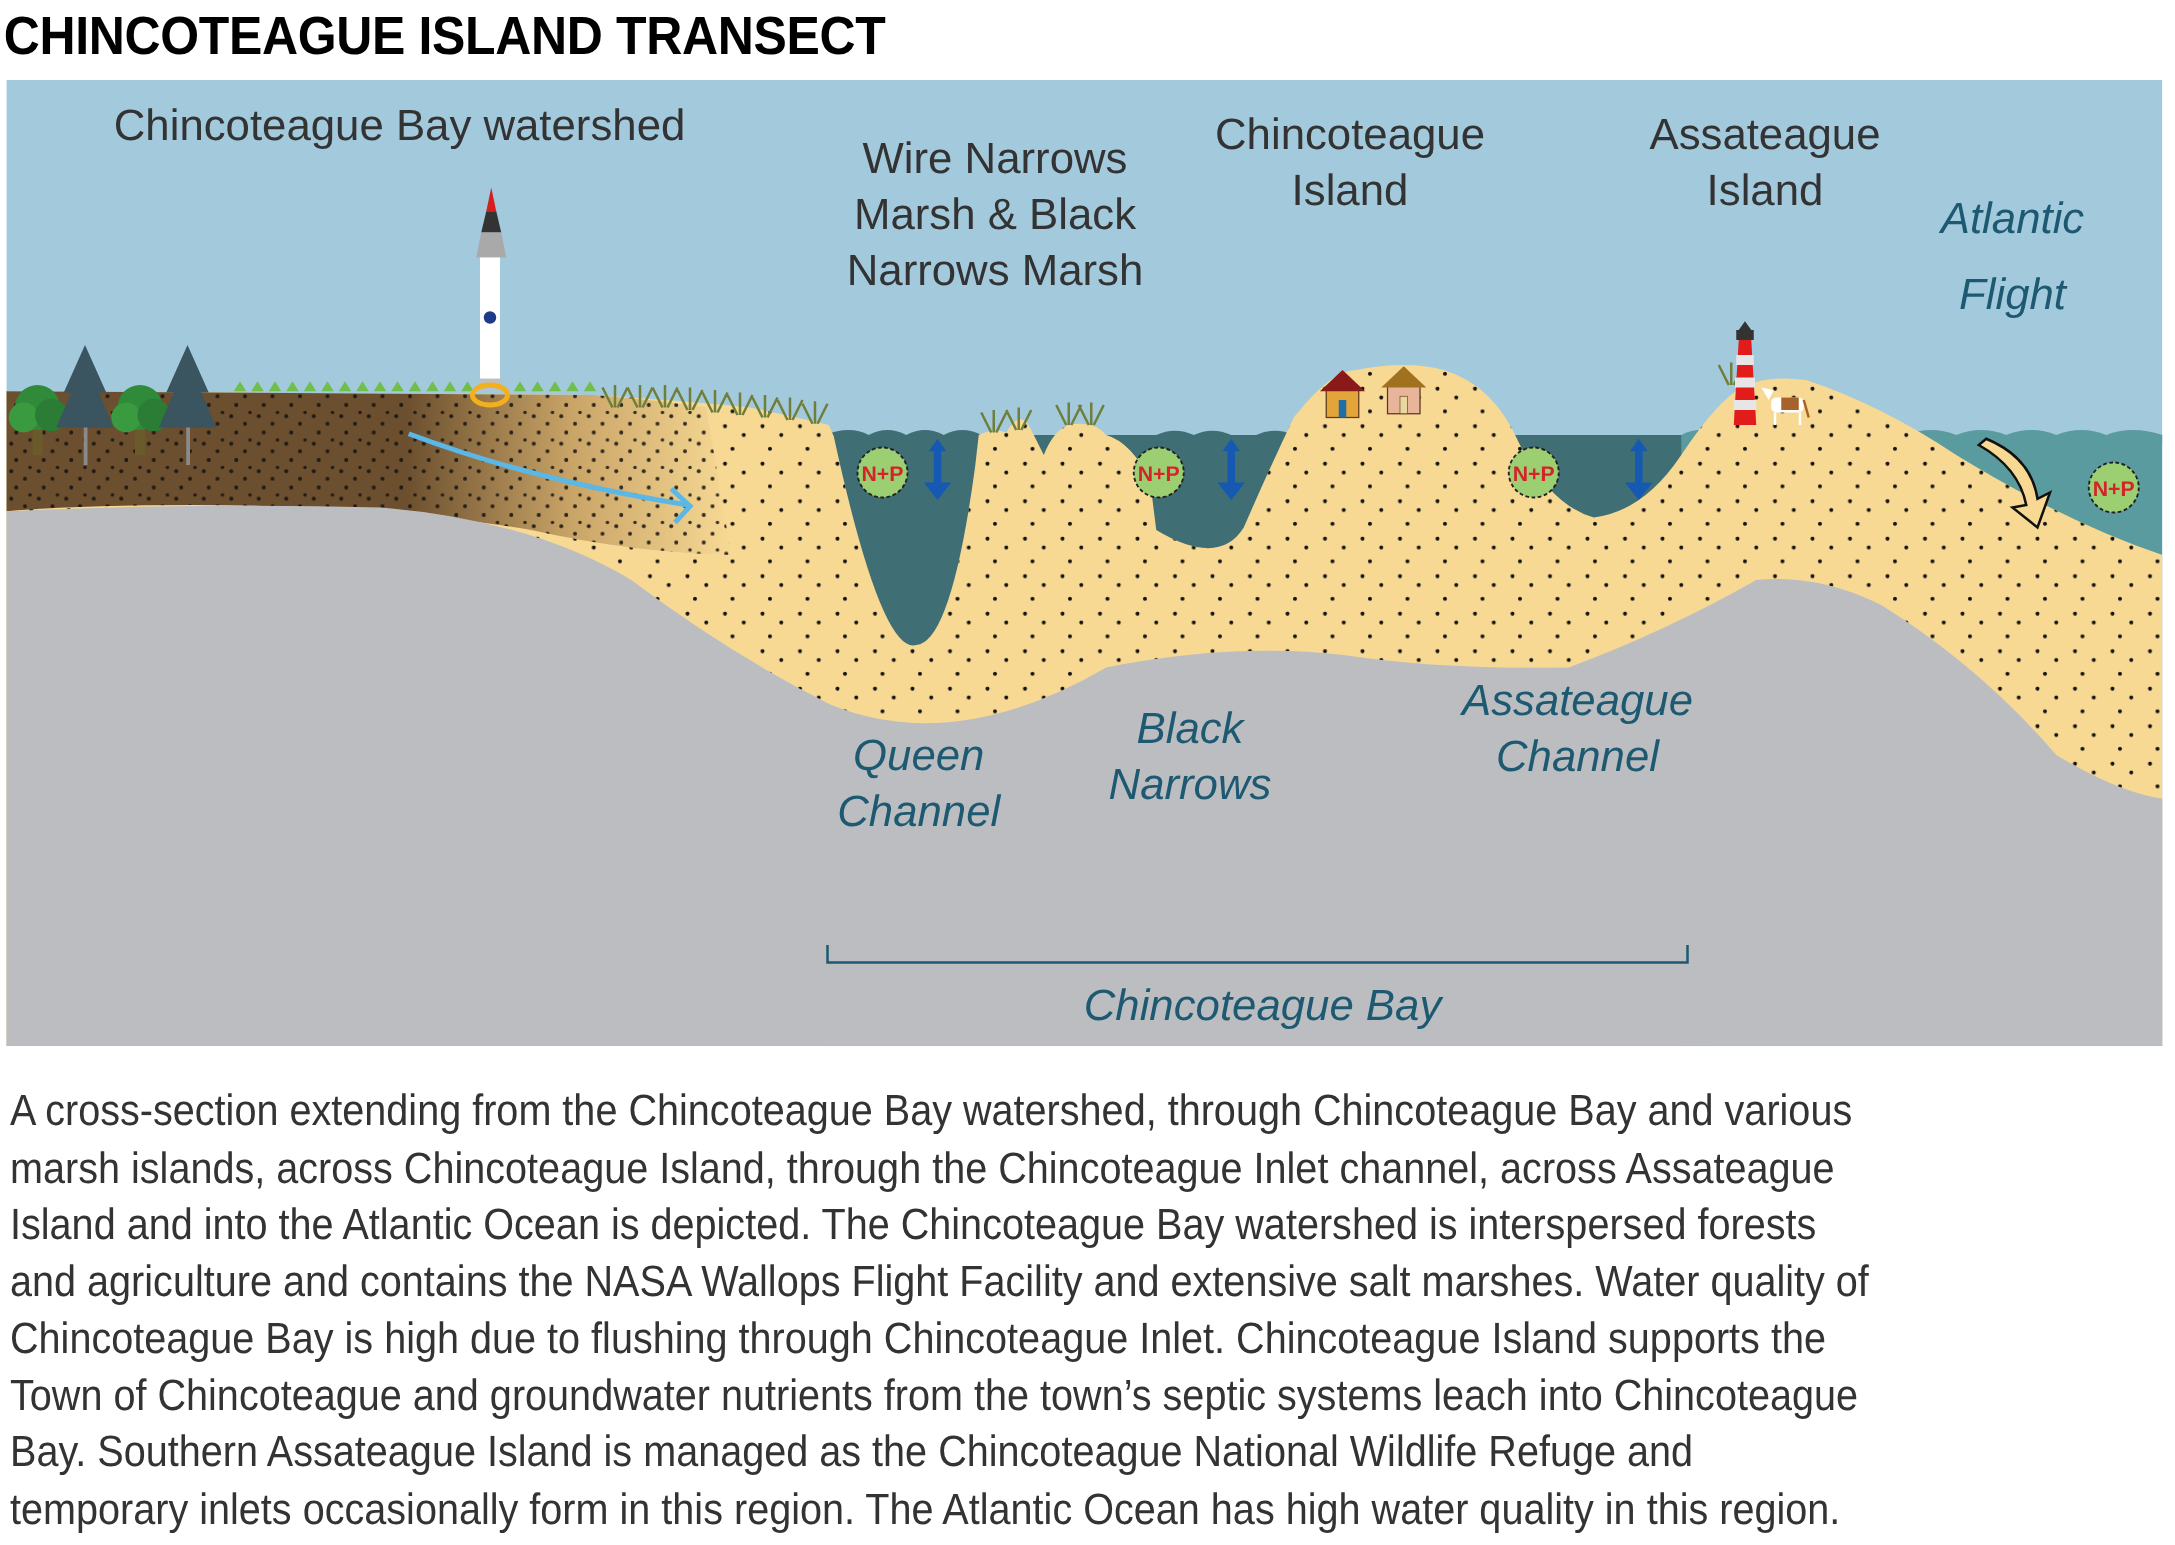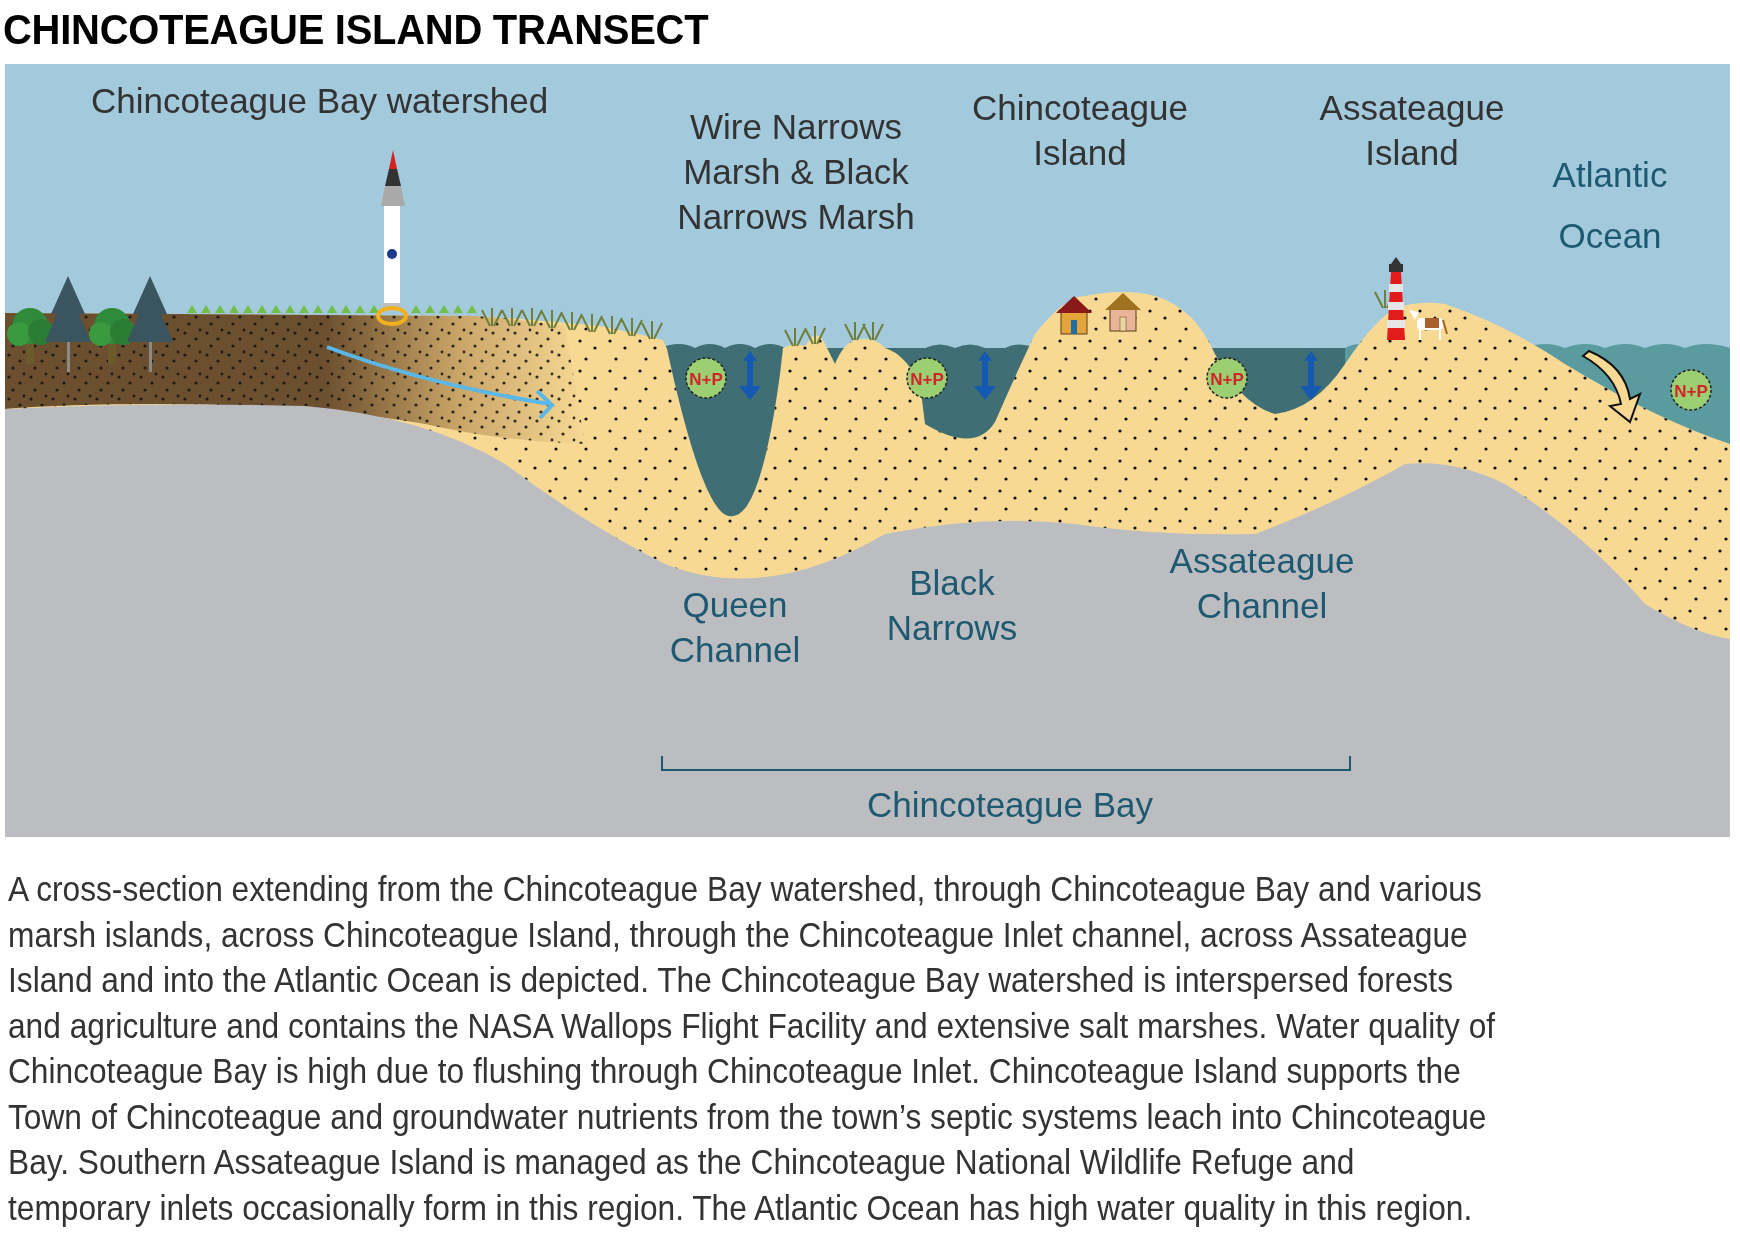--- a/index.html
+++ b/index.html
@@ -12,21 +12,21 @@
     letter-spacing: -0.3px; white-space: nowrap;
   }
   .panel { position: absolute; left: 5px; top: 64px; width: 1725px; height: 773px; overflow: hidden; }
   .panel svg { position: absolute; left: 0; top: 0; }
   .lbl {
     position: absolute; text-align: center; white-space: nowrap;
     font-family: "Liberation Sans", sans-serif; color: #333333;
     font-size: 35px; line-height: 45px;
   }
   .lbl-line { display: block; }
-  .lbl-it { color: #1d5a72; }
+  .lbl-it { font-style: italic; color: #1d5a72; }
   .caption {
     position: absolute; left: 8px; top: 866px; width: 1800px;
     font-family: "Liberation Sans", sans-serif; font-size: 35px; line-height: 45.5px;
     color: #333333; transform: scaleX(0.905); transform-origin: left top;
   }
   .cap-line { display: block; white-space: nowrap; }
 </style>
 </head>
 <body>
 
@@ -194,21 +194,21 @@
   <div class="lbl" style="left:960px; top:21px; width:230px;">
     <span class="lbl-line">Chincoteague</span>
     <span class="lbl-line">Island</span>
   </div>
   <div class="lbl" style="left:1302px; top:21px; width:210px;">
     <span class="lbl-line">Assateague</span>
     <span class="lbl-line">Island</span>
   </div>
   <div class="lbl lbl-it" style="left:1510px; top:80px; width:190px; line-height:61px;">
     <span class="lbl-line">Atlantic</span>
-    <span class="lbl-line">Ocean</span>
+    <span class="lbl-line">Flight</span>
   </div>
   <div class="lbl lbl-it" style="left:630px; top:518px; width:200px;">
     <span class="lbl-line">Queen</span>
     <span class="lbl-line">Channel</span>
   </div>
   <div class="lbl lbl-it" style="left:847px; top:496px; width:200px;">
     <span class="lbl-line">Black</span>
     <span class="lbl-line">Narrows</span>
   </div>
   <div class="lbl lbl-it" style="left:1147px; top:474px; width:220px;">

